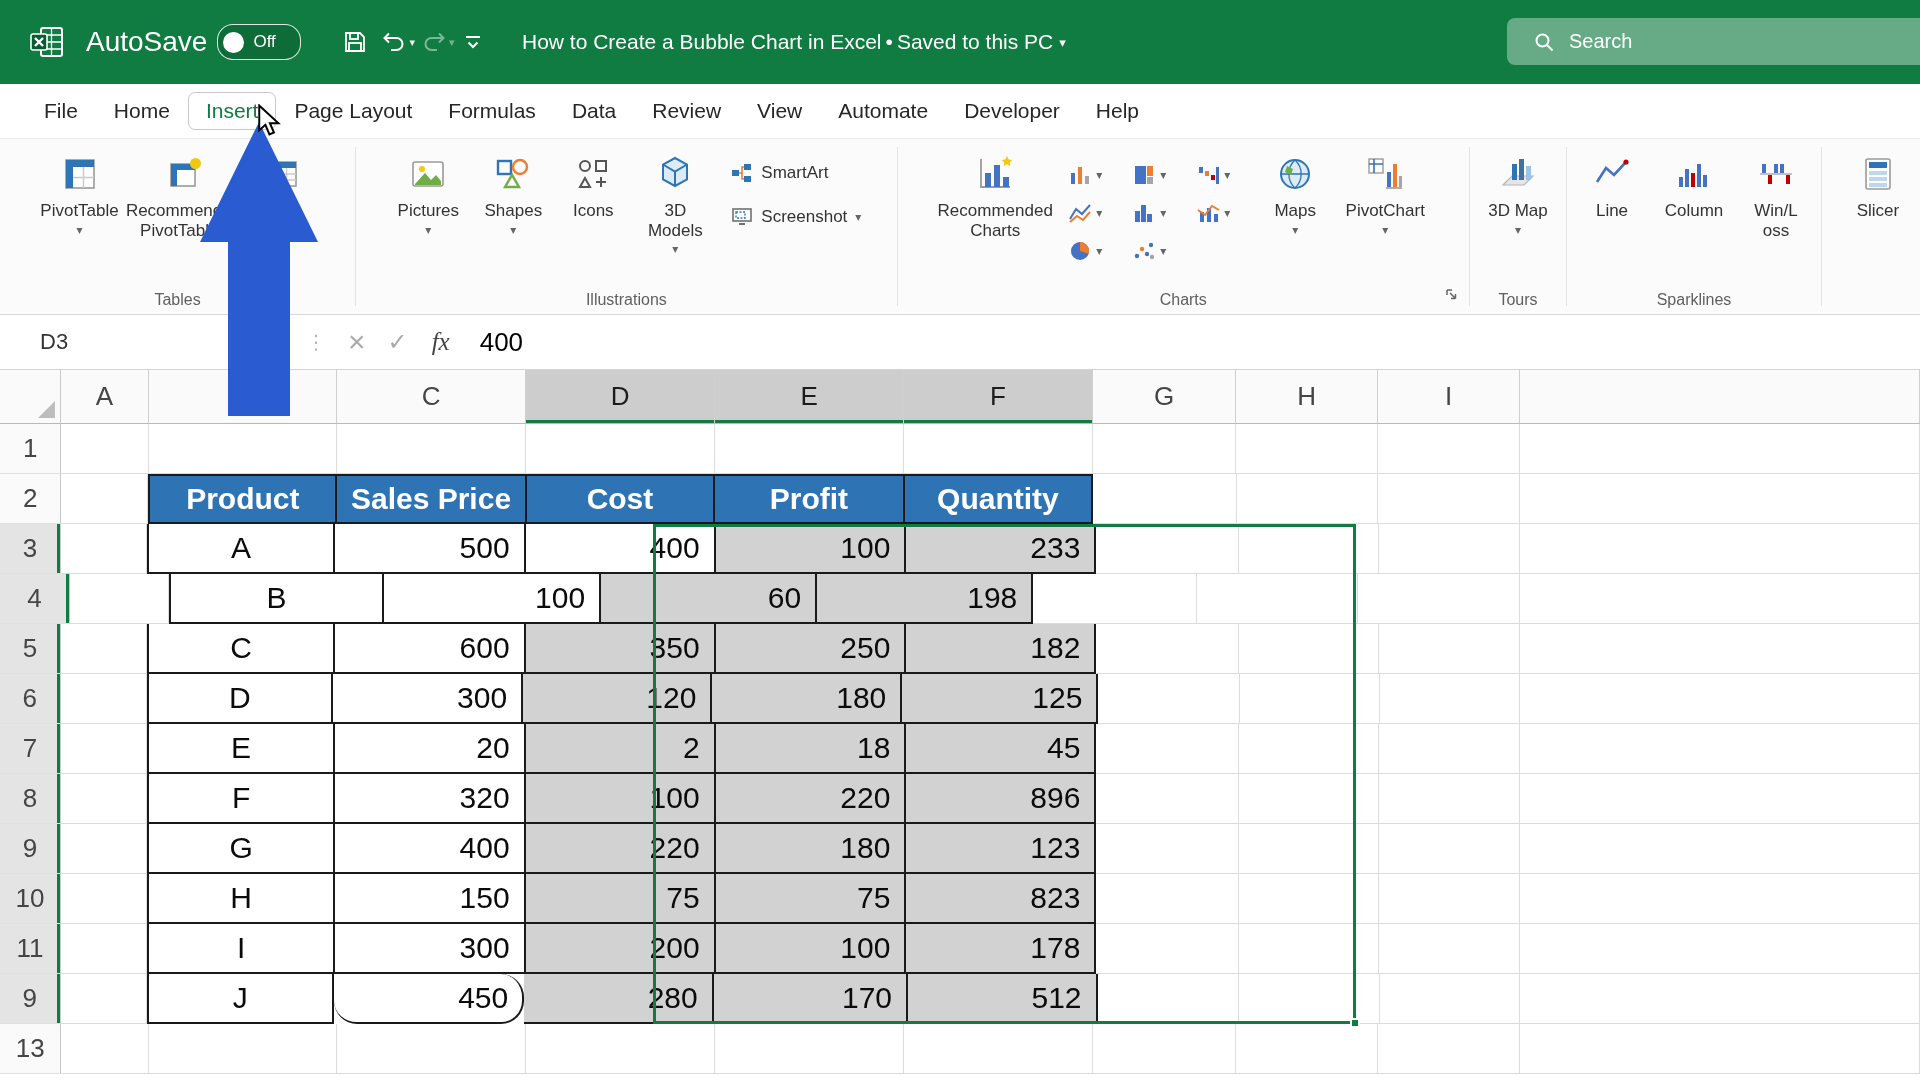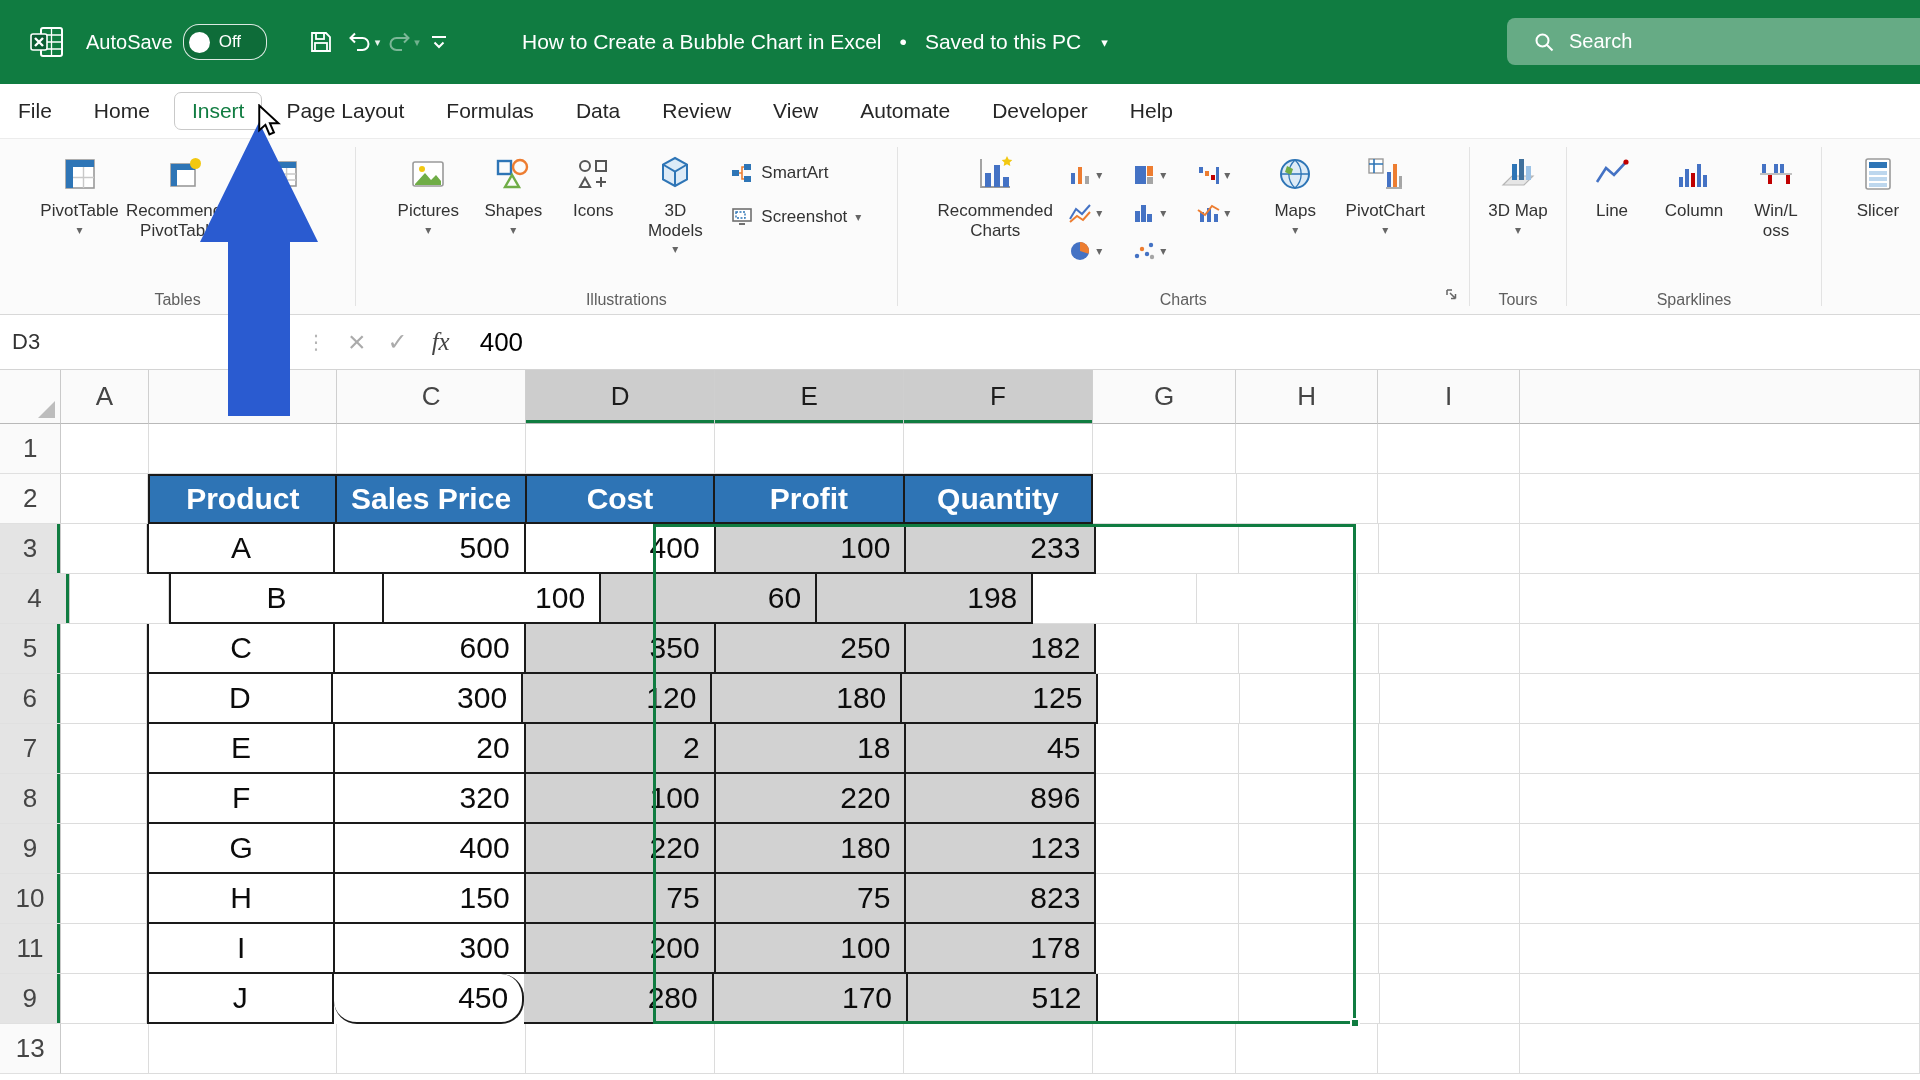--- a/index.html
+++ b/index.html
@@ -4,37 +4,37 @@
 <style>
   *{box-sizing:border-box;margin:0;padding:0}
   html,body{width:1920px;height:1080px;overflow:hidden}
   body{font-family:"Liberation Sans",sans-serif;background:#fff}
   .screen{position:relative;width:1920px;height:1080px;overflow:hidden;background:#fff}
 
   
   .titlebar{position:absolute;left:0;top:0;width:100%;height:84px;background:#107C41;display:flex;align-items:center;color:#fff}
   .xl-icon{margin-left:28px;display:flex}
   .autosave{display:flex;align-items:center;margin-left:20px;gap:10px}
-  .as-label{font-size:20px}
+  .as-label{font-size:28px}
   .as-toggle{display:flex;align-items:center;width:84px;height:36px;border:1.5px solid rgba(255,255,255,.85);border-radius:16px;background:rgba(0,0,0,.12)}
   .knob{width:21px;height:21px;border-radius:50%;background:#fff;margin-left:5px}
   .as-state{font-size:17px;margin-left:9px;color:#fff}
   .qat{display:flex;align-items:center;margin-left:34px;gap:4px}
   .qat-btn{display:flex;align-items:center;justify-content:center;width:40px;height:40px;border-radius:4px}
   .qat-btn.tight{width:30px}
   .mini-chev{font-size:11px;color:rgba(255,255,255,.9);margin-left:-4px}
   .dim{opacity:.45}
-  .doc-title{position:absolute;left:522px;top:0;height:100%;display:flex;align-items:center;gap:18px;font-size:21px;white-space:nowrap}
+  .doc-title{position:absolute;left:522px;top:0;height:100%;display:flex;align-items:center;gap:4px;font-size:21px;white-space:nowrap}
   .tchev{font-size:13px;margin-left:2px}
   .searchbox{position:absolute;left:1507px;top:18px;width:480px;height:47px;border-radius:8px;background:rgba(255,255,255,.36);display:flex;align-items:center;padding-left:26px;gap:14px}
   .s-text{font-size:20px;color:#fff}
 
   
   .menubar{position:absolute;left:0;top:84px;width:100%;height:55px;background:#fff;border-bottom:1px solid #ececec}
-  .tabs{display:flex;align-items:center;height:100%;gap:6px}
+  .tabs{display:flex;align-items:center;height:100%;padding-left:26px;gap:0}
   .mtab{height:38px;line-height:36px;padding:0 17px;font-size:21px;color:#262626;border-radius:7px;border:1.5px solid transparent;white-space:nowrap}
   .mtab.active{background:#fff;border-color:#c9c9c9;color:#107C41}
 
   
   .ribbon{position:absolute;left:0;top:139px;width:100%;height:176px;background:#FBFBFB;border-bottom:1px solid #D8D8D8;display:flex;overflow:hidden}
   .rgroup{position:relative;height:100%;padding-top:7px;display:flex;justify-content:center}
   .rgroup-label{position:absolute;bottom:5px;left:0;width:100%;text-align:center;font-size:16px;color:#5f5f5f;white-space:nowrap}
   .rdiv{width:1px;background:#E3E3E3;margin:8px 0}
   .g-tables{width:358px}.g-illus{width:545px}.g-charts{width:576px}.g-tours{width:97px}.g-spark{width:256px}.g-slicers{flex:1;justify-content:flex-start;padding-left:14px}
   .rgroup-content{display:flex;align-items:flex-start}
@@ -47,21 +47,21 @@
   .stack{display:flex;flex-direction:column;margin-top:10px;gap:10px;margin-left:6px}
   .rowbtn{display:flex;align-items:center;gap:8px;height:34px;padding:0 8px;font-size:17px;color:#333;border-radius:4px;white-space:nowrap}
   .chart-grid{display:grid;grid-template-columns:repeat(3,64px);grid-template-rows:repeat(3,38px);margin-top:10px;margin-left:4px;align-items:center}
   .cbtn{display:flex;align-items:center;gap:4px;padding:2px 5px;border-radius:4px}
   .cicn{display:flex}
   .dlauncher{position:absolute;right:10px;bottom:8px}
   .winloss .blabel{width:48px;word-break:break-all}
 
   
   .fbar{position:absolute;left:0;top:315px;width:100%;height:55px;background:#fff;border-bottom:1px solid #D4D4D4;display:flex;align-items:center}
-  .namebox{position:relative;width:292px;height:100%;display:flex;align-items:center;padding-left:12px;font-size:22px;color:#333}
+  .namebox{position:relative;width:292px;height:100%;display:flex;align-items:center;padding-left:40px;font-size:22px;color:#333}
   .nb-chev{position:absolute;right:14px;font-size:13px;color:#777}
   .fb-dots{font-size:20px;color:#b5b5b5;margin-left:14px}
   .fb-x{font-size:30px;color:#ababab;margin-left:22px;line-height:1}
   .fb-check{font-size:24px;color:#ababab;margin-left:22px}
   .fb-fx{font-family:"Liberation Serif",serif;font-style:italic;font-size:25px;color:#444;margin-left:24px}
   .fb-input{margin-left:30px;font-size:26px;color:#000}
 
   
   .sheet{position:absolute;left:0;top:370px;width:100%;height:710px;background:#fff}
   .shead{display:flex;height:54px}

